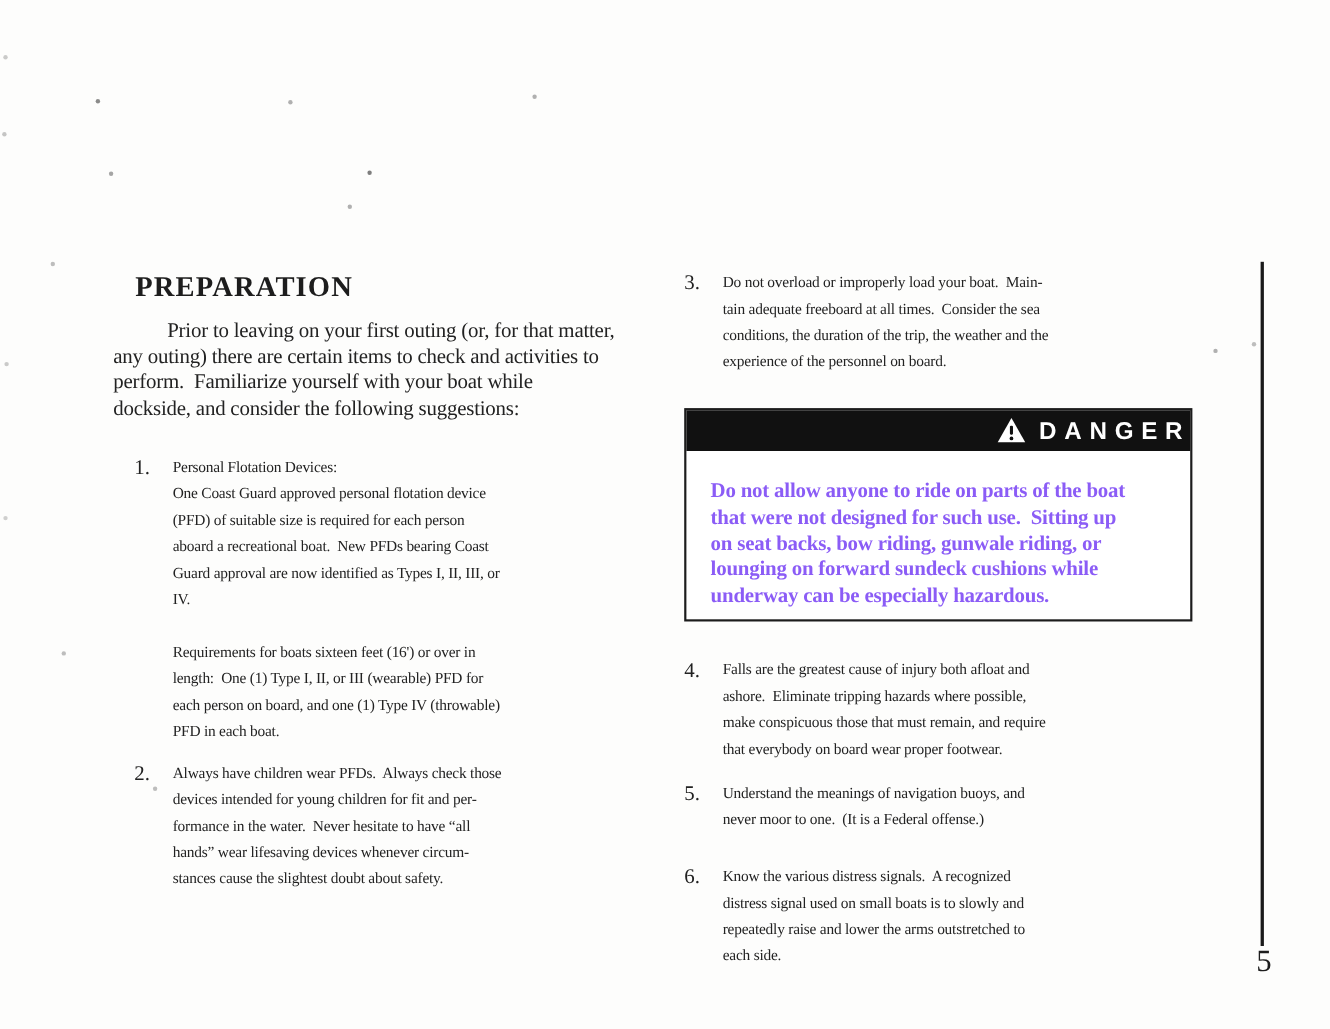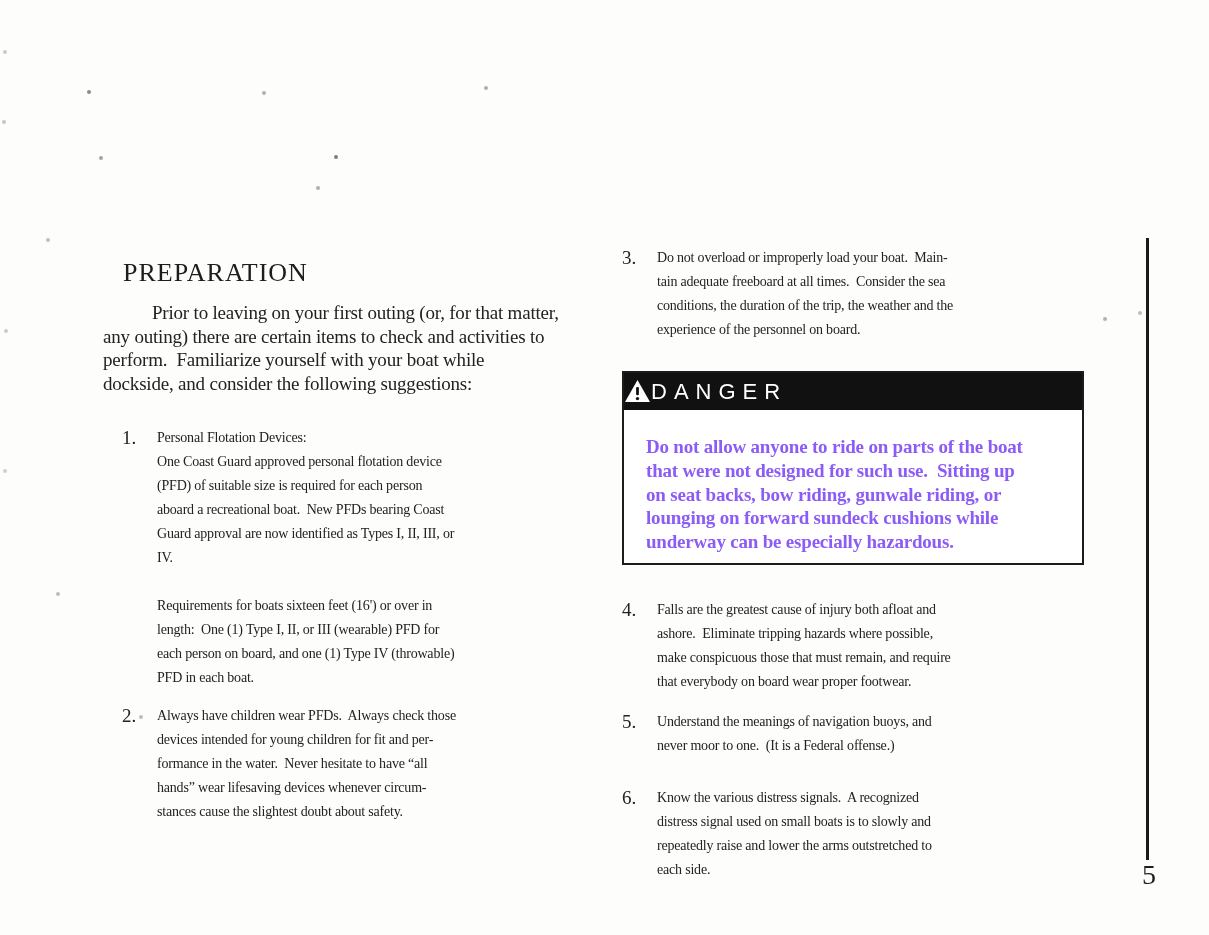--- a/index.html
+++ b/index.html
@@ -7,22 +7,22 @@
     width:1209px;height:935px;position:relative;overflow:hidden;
     background:#fdfdfc;
     font-family:"Liberation Serif","DejaVu Serif",serif;
     color:#222;
   }
   .col{position:absolute;}
   .col-left{left:103px;top:246px;width:500px;}
   .col-right{left:622px;top:246px;width:468px;}
 
   h1.doc-title{
-    margin:12px 0 0 20px;
-    font-size:26px;font-weight:normal;line-height:30px;letter-spacing:1px;
+    margin:0 0 0 20px;
+    font-size:26px;font-weight:bold;line-height:30px;letter-spacing:1px;
     color:#1d1d1d;
   }
   .intro{
     margin:13px 0 0 0;
     font-size:19px;line-height:23.7px;letter-spacing:-0.2px;
     white-space:pre;text-indent:49px;
   }
   h2.section-heading{
     margin:30px 0 0 8px;
     font-size:24px;font-weight:bold;line-height:27px;
@@ -42,23 +42,23 @@
   .col-right .item-6{margin-top:28px;}
 
   .danger-box{
     margin-top:29px;
     border:2px solid #1c1c1c;
     background:#fff;
     width:462px;box-sizing:border-box;
   }
   .danger-header{
     height:37px;background:#111;
-    display:flex;align-items:center;justify-content:flex-start;
+    display:flex;align-items:center;justify-content:flex-end;gap:12px;
     font-family:"Liberation Sans","DejaVu Sans",sans-serif;
-    font-weight:normal;font-size:22px;letter-spacing:7px;color:#fff;
+    font-weight:bold;font-size:22px;letter-spacing:7px;color:#fff;
   }
   .danger-header .warn-icon{display:inline-flex;margin-top:-2px;}
   .danger-body{
     padding:25px 14px 9px 22px;
     font-size:19px;font-weight:bold;line-height:23.8px;letter-spacing:-0.2px;
     white-space:pre;color:#8b5cf6;
   }
 
   .v-rule{
     position:absolute;left:1146px;top:238px;width:3px;height:622px;

